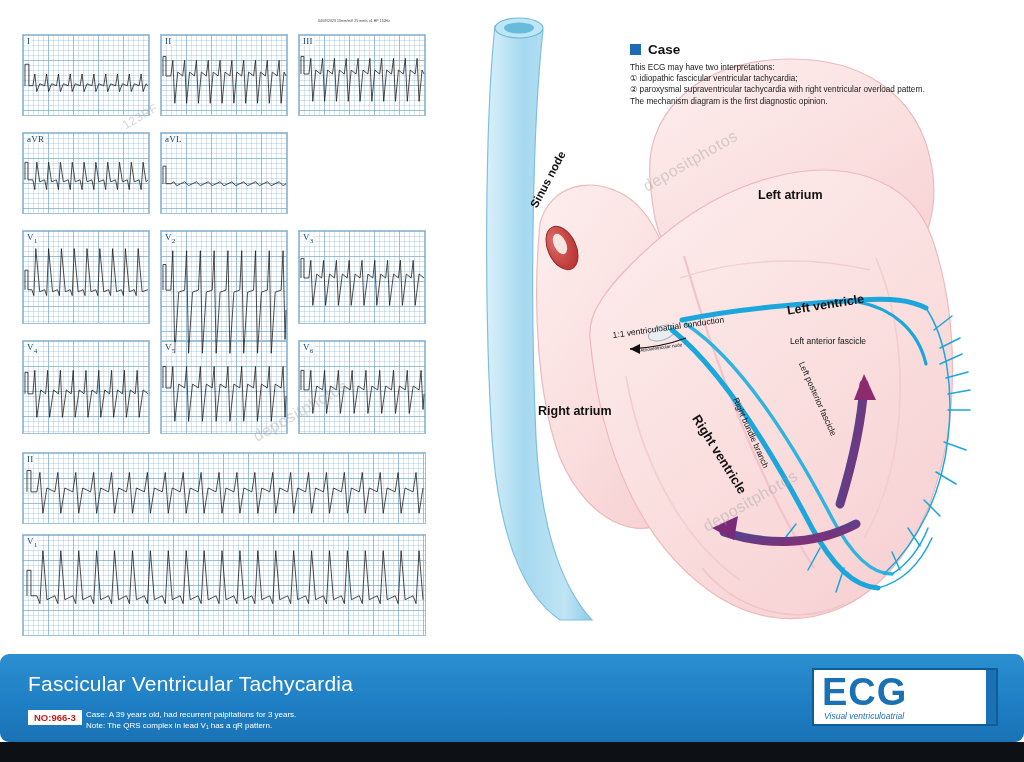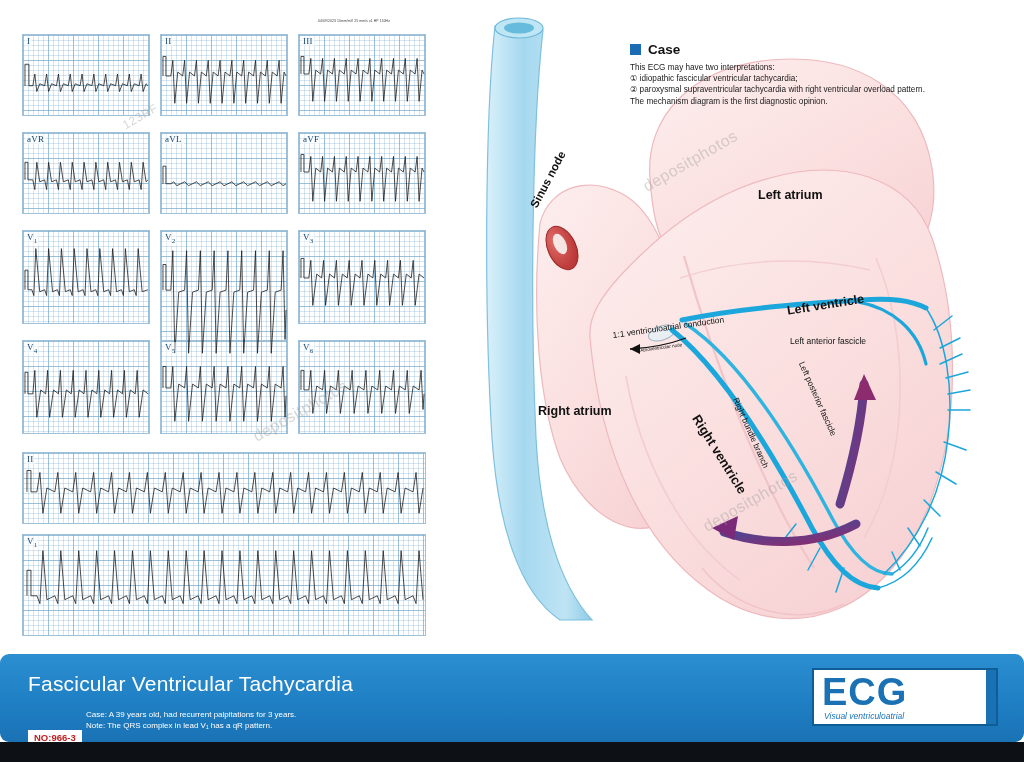--- a/index.html
+++ b/index.html
@@ -116,21 +116,20 @@
   }
   #case-badge {
     position: absolute;
     left: 28px; top: 56px;
     background: #ffffff;
     color: #c01d1d;
     font-size: 9.5px;
     font-weight: bold;
     padding: 2px 6px 2px 6px;
     line-height: 11px;
-    margin-top: 20px;
   }
   .case-text {
     position: absolute;
     left: 86px;
     font-size: 8px;
     color: #ffffff;
     white-space: nowrap;
   }
   #case-line1 { top: 56px; }
   #case-line2 { top: 67px; }
@@ -225,28 +224,20 @@
         <svg viewBox="0 0 128 82" preserveAspectRatio="none">
           <path fill="none" stroke="#1b1b1b" stroke-width="0.8" d="M2,48 L2,30 L5,30 L5,48 L10,48 L12,58 L14,30 L17,50 L22,48 L24,58 L26,30 L29,50 L34,48 L36,58 L38,30 L41,50 L46,48 L48,58 L50,30 L53,50 L58,48 L60,58 L62,30 L65,50 L70,48 L72,58 L74,30 L77,50 L82,48 L84,58 L86,30 L89,50 L94,48 L96,58 L98,30 L101,50 L106,48 L108,58 L110,30 L113,50 L118,48 L120,58 L122,30 L125,50 L127,48"></path>
         </svg>
       </div>
     </div>
     <div class="ecg-grid-bg" style="left:138px; top:106px; width:128px; height:82px;">
       <div class="lead-label"><span>aVL</span></div>
       <div class="trace">
         <svg viewBox="0 0 128 82" preserveAspectRatio="none">
           <path fill="none" stroke="#1b1b1b" stroke-width="0.8" d="M2,52 L2,34 L5,34 L5,52 L10,52 L13,50 L16,54 L20,52 L24,50 L28,54 L32,52 L36,50 L40,54 L44,52 L48,50 L52,54 L56,52 L60,50 L64,54 L68,52 L72,50 L76,54 L80,52 L84,50 L88,54 L92,52 L96,50 L100,54 L104,52 L108,50 L112,54 L116,52 L120,50 L124,54 L127,52"></path>
-        </svg>
-      </div>
-    </div>
-    <div class="ecg-grid-bg" style="left:276px; top:106px; width:128px; height:82px;">
-      <div class="lead-label"><span>aVF</span></div>
-      <div class="trace">
-        <svg viewBox="0 0 128 82" preserveAspectRatio="none">
-          <path fill="none" stroke="#1b1b1b" stroke-width="0.8" d="M2,40 L2,22 L5,22 L5,40 L10,40 L12,24 L14,70 L17,36 L22,40 L24,24 L26,70 L29,36 L34,40 L36,24 L38,70 L41,36 L46,40 L48,24 L50,70 L53,36 L58,40 L60,24 L62,70 L65,36 L70,40 L72,24 L74,70 L77,36 L82,40 L84,24 L86,70 L89,36 L94,40 L96,24 L98,70 L101,36 L106,40 L108,24 L110,70 L113,36 L118,40 L120,24 L122,70 L125,36 L127,40"></path>
         </svg>
       </div>
     </div>
 
     <div class="ecg-grid-bg" style="left:0px; top:204px; width:128px; height:94px;">
       <div class="lead-label"><span>V</span><sub>1</sub></div>
       <div class="trace">
         <svg viewBox="0 0 128 94" preserveAspectRatio="none">
           <path fill="none" stroke="#1b1b1b" stroke-width="0.8" d="M2,60 L2,40 L5,40 L5,60 L9,60 L11,66 L13,18 L17,62 L22,60 L24,66 L26,18 L30,62 L35,60 L37,66 L39,18 L43,62 L48,60 L50,66 L52,18 L56,62 L61,60 L63,66 L65,18 L69,62 L74,60 L76,66 L78,18 L82,62 L87,60 L89,66 L91,18 L95,62 L100,60 L102,66 L104,18 L108,62 L113,60 L115,66 L117,18 L121,62 L127,60"></path>
         </svg>

